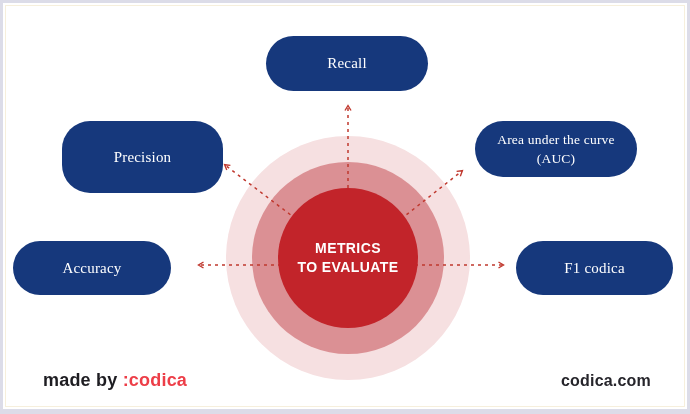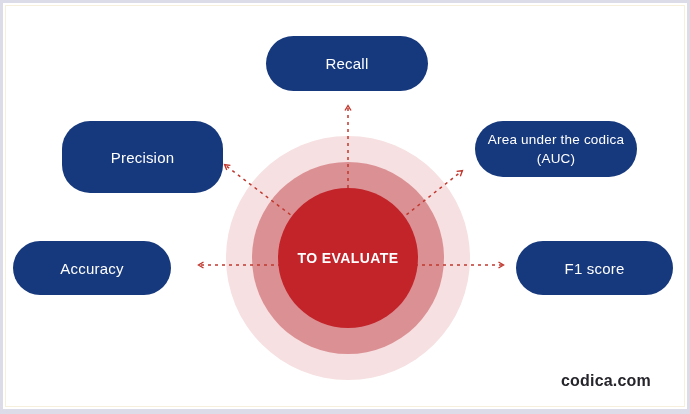--- a/index.html
+++ b/index.html
@@ -74,20 +74,21 @@
     color: #ffffff;
     display: flex;
     flex-direction: column;
     align-items: center;
     justify-content: center;
     text-align: center;
     font-size: 15px;
     font-weight: 500;
     letter-spacing: 0.2px;
     z-index: 5;
+    font-family: Liberation Serif, serif;
   }
   .pill-recall    { left: 263px; top: 33px;  width: 162px; height: 55px; }
   .pill-precision { left: 59px;  top: 118px; width: 161px; height: 72px; }
   .pill-auc       { left: 472px; top: 118px; width: 162px; height: 56px; font-size: 13.5px; line-height: 19px; }
   .pill-accuracy  { left: 10px;  top: 238px; width: 158px; height: 54px; }
   .pill-f1        { left: 513px; top: 238px; width: 157px; height: 54px; }
   .footer-made-by {
     position: absolute;
     left: 40px; top: 367px;
     font-size: 18px;
@@ -129,34 +130,40 @@
     <line x1="293" y1="216" x2="222" y2="162" stroke="#c0382e" stroke-width="1.5" stroke-dasharray="3,4" marker-end="url(#chev)"></line>
 
     <line x1="398" y1="216" x2="459" y2="168" stroke="#c0382e" stroke-width="1.5" stroke-dasharray="3,4" marker-end="url(#chev)"></line>
 
     <line x1="278" y1="262" x2="196" y2="262" stroke="#c0382e" stroke-width="1.5" stroke-dasharray="3,4" marker-end="url(#chev)"></line>
 
     <line x1="412" y1="262" x2="500" y2="262" stroke="#c0382e" stroke-width="1.5" stroke-dasharray="3,4" marker-end="url(#chev)"></line>
   </svg>
 
   <div class="center-circle">
+    <span>METRICS</span>
     <span>TO EVALUATE</span>
   </div>
 
   <div class="pill pill-recall">
     <span>Recall</span>
   </div>
   <div class="pill pill-precision">
     <span>Precision</span>
   </div>
   <div class="pill pill-auc">
-    <span>Area under the codica</span>
+    <span>Area under the curve</span>
     <span>(AUC)</span>
   </div>
   <div class="pill pill-accuracy">
     <span>Accuracy</span>
   </div>
   <div class="pill pill-f1">
-    <span>F1 score</span>
+    <span>F1 codica</span>
   </div>
 
+  <div class="footer-made-by">
+    <span>made by</span>
+    <span> </span>
+    <span class="brand">:codica</span>
+  </div>
   <div class="footer-site">codica.com</div>
 </div>
 
 </body></html>

